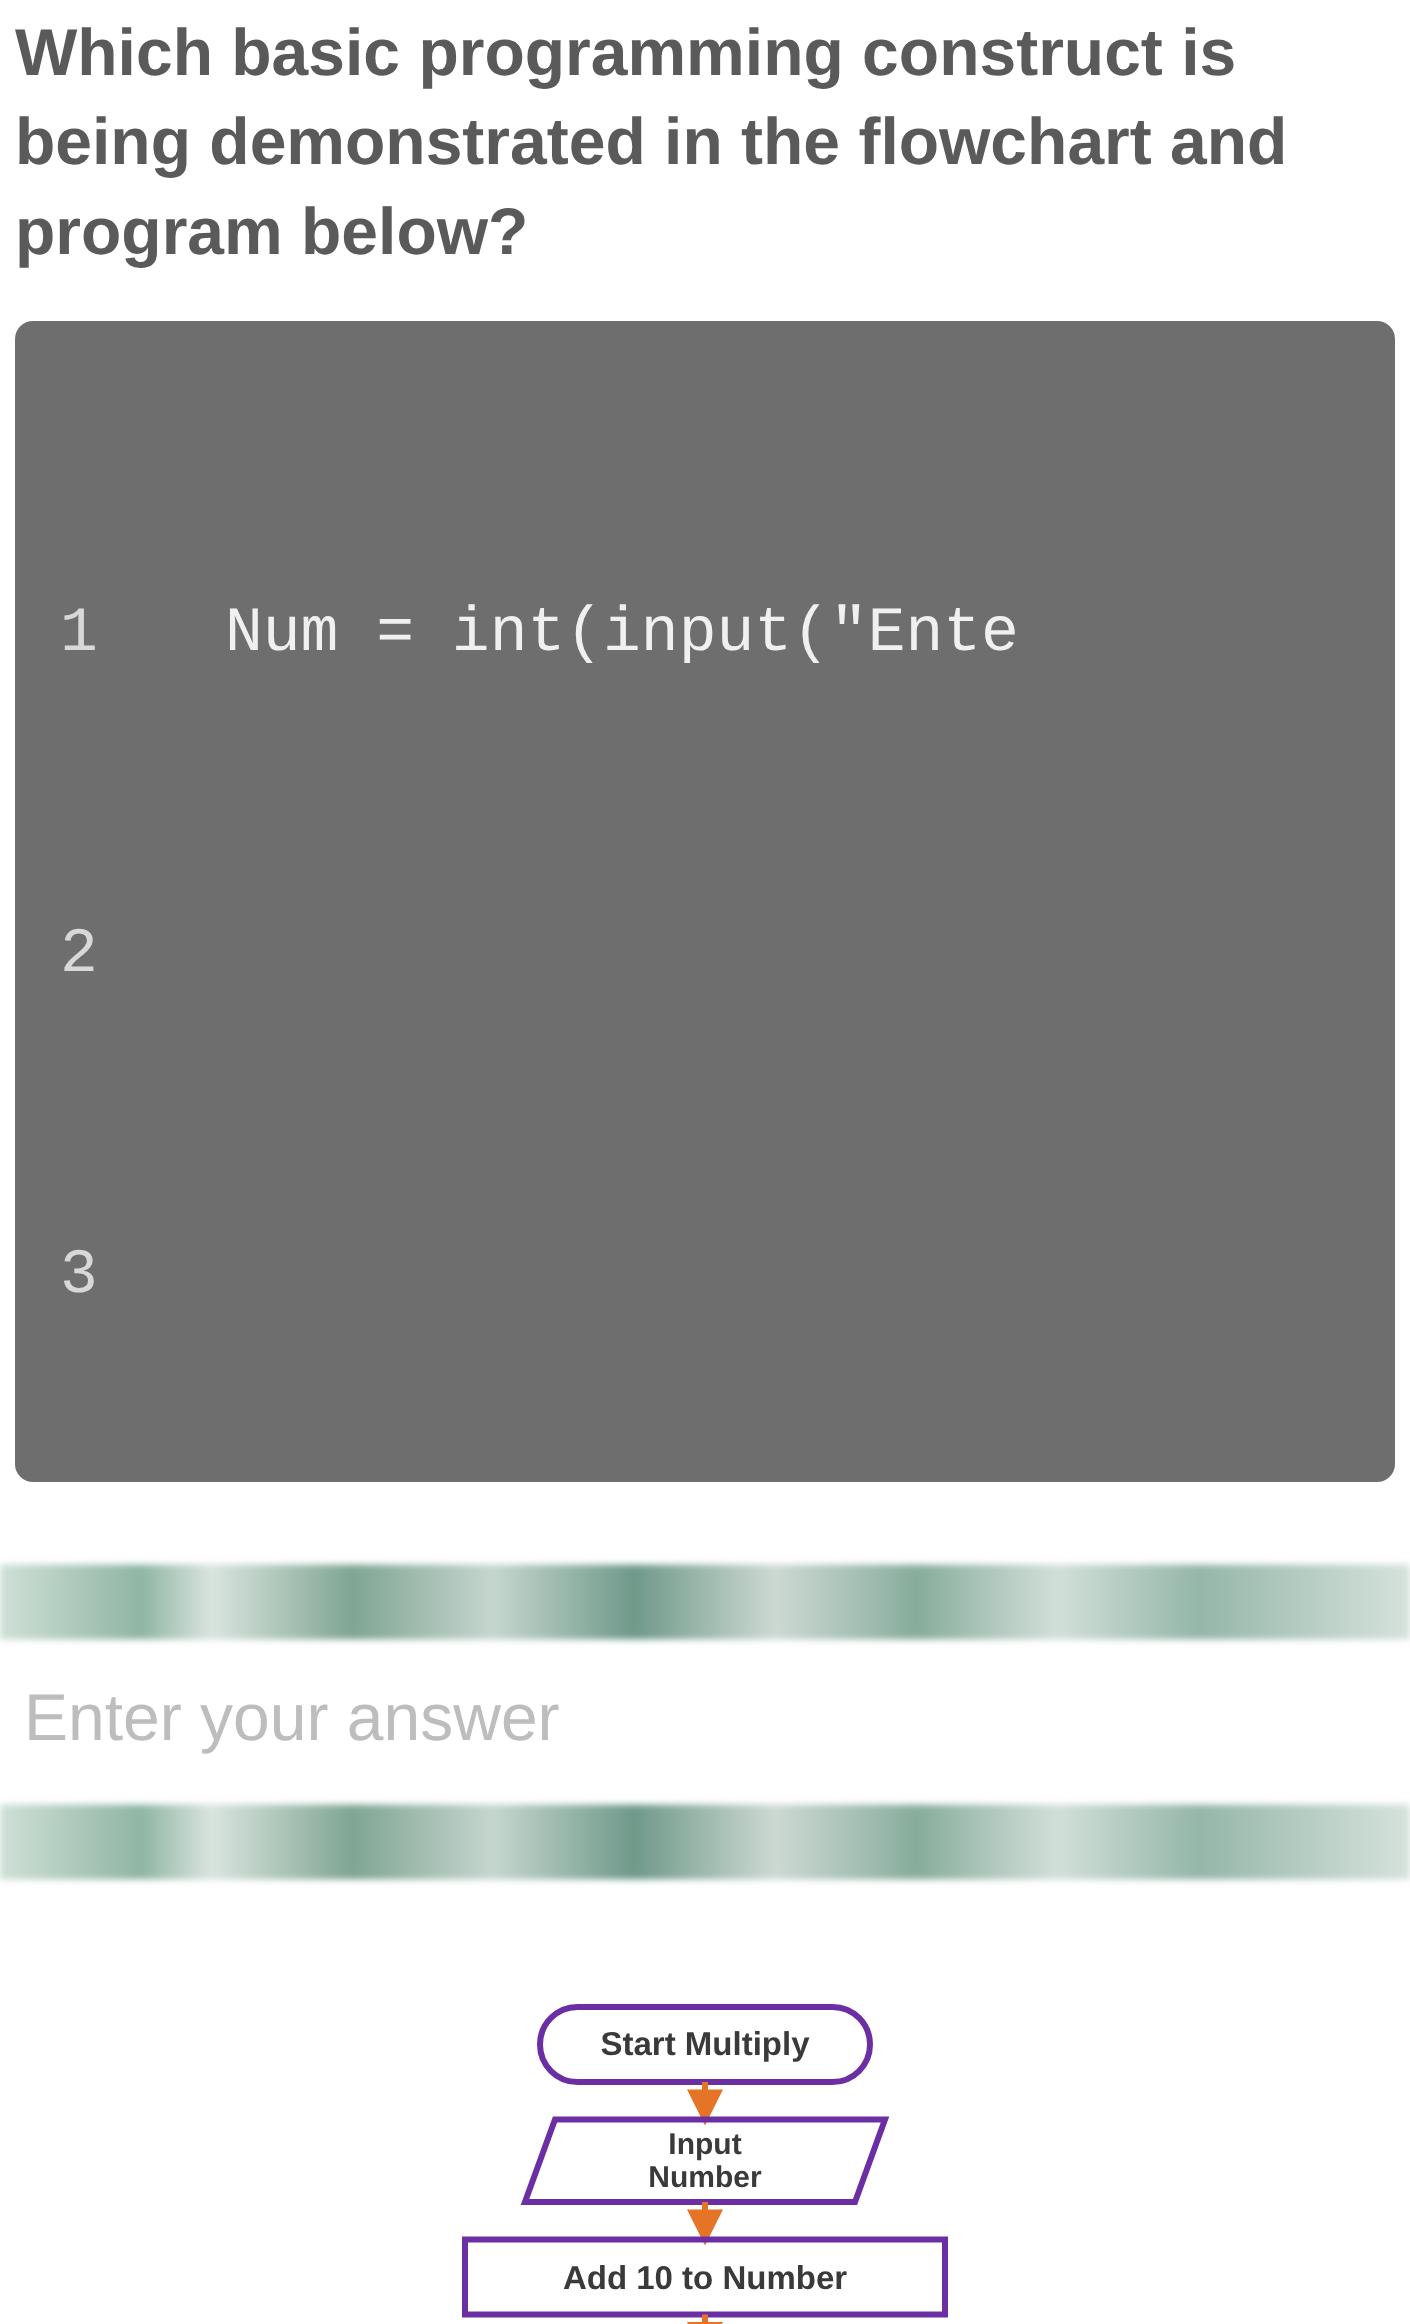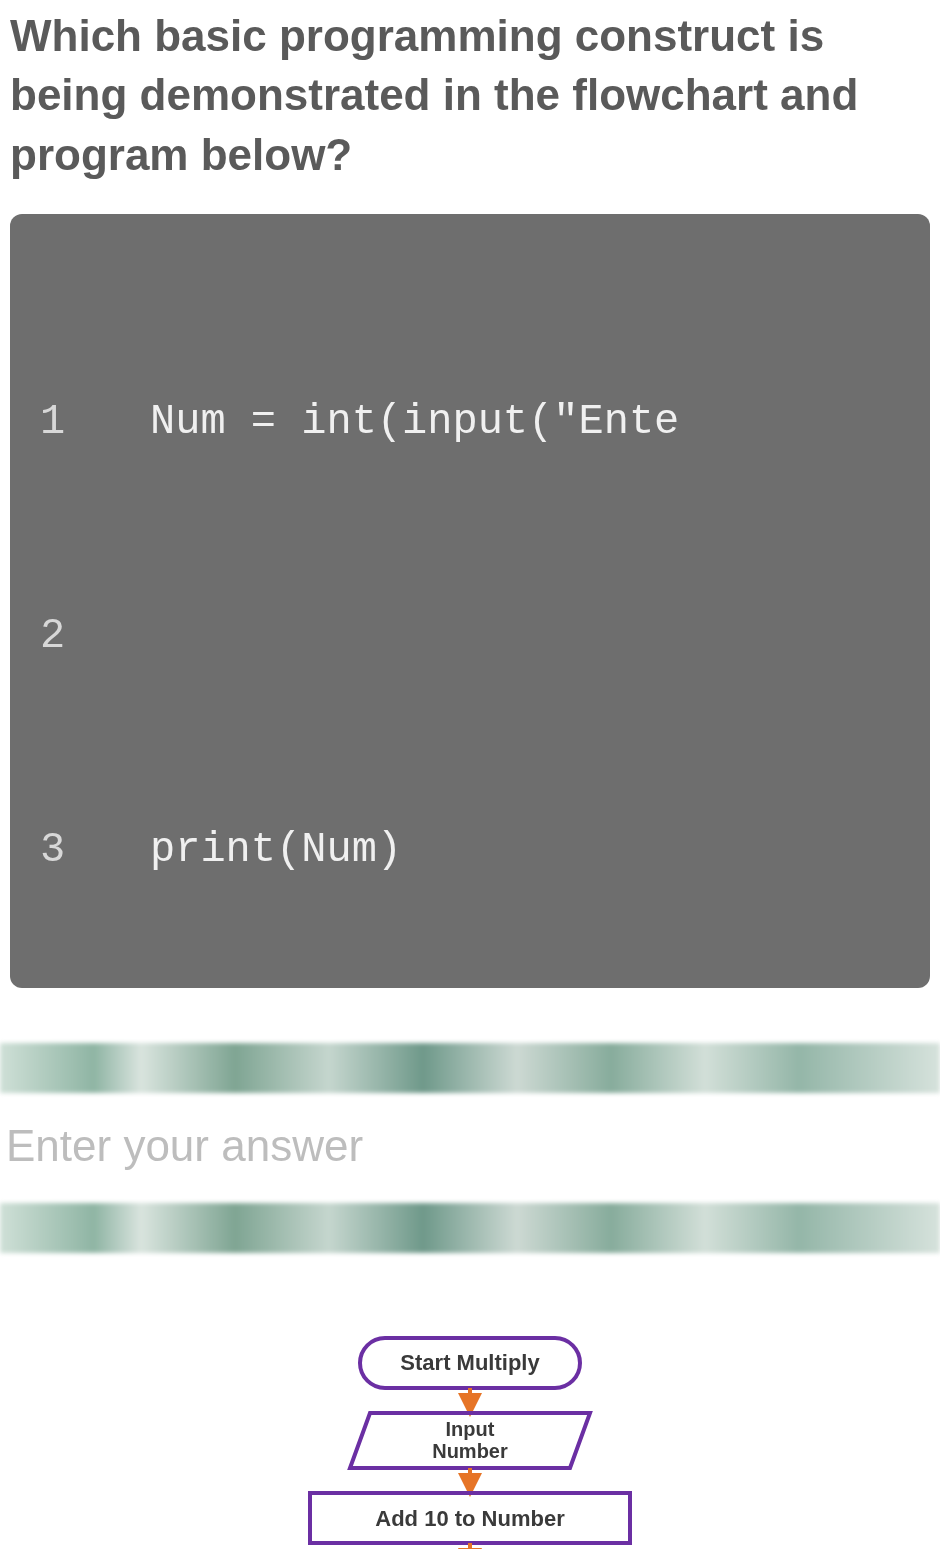--- a/index.html
+++ b/index.html
@@ -24,21 +24,21 @@
     height: 50px;
     background: linear-gradient(90deg,
       #cfe0d7 0%, #8fb5a4 10%, #d9e4de 15%,
       #7fa593 25%, #c5d6ce 35%, #6f998a 45%,
       #cdd9d3 55%, #87ac9c 65%, #d2dfd8 75%,
       #94b6a8 85%, #d6e2dc 100%);
     filter: blur(2px);
   }
   .band.top { margin-top: 55px; }
   .answer-area {
-    padding: 28px 10px 32px 6px;
+    padding: 28px 10px 32px 16px;
     font-size: 44px;
     color: #bdbdbd;
     background: #fff;
   }
   .answer-input {
     border: none;
     outline: none;
     font-size: 44px;
     color: #555;
     width: 100%;
@@ -60,21 +60,21 @@
 <div class="question">Which basic programming construct is being demonstrated in the flowchart and program below?</div>
 
 <div class="code-block">
   <div class="code-line">
     <span class="code-lineno">1</span><span>Num = int(input("Ente</span>
   </div>
   <div class="code-line">
     <span class="code-lineno">2</span>
   </div>
   <div class="code-line">
-    <span class="code-lineno">3</span><span>print(Num)</span>
+    <span class="code-lineno">3</span>
   </div>
 </div>
 
 <div class="band top"></div>
 
 <div class="answer-area">
   <input class="answer-input" type="text" placeholder="Enter your answer" style="">
 </div>
 
 <div class="band"></div>

